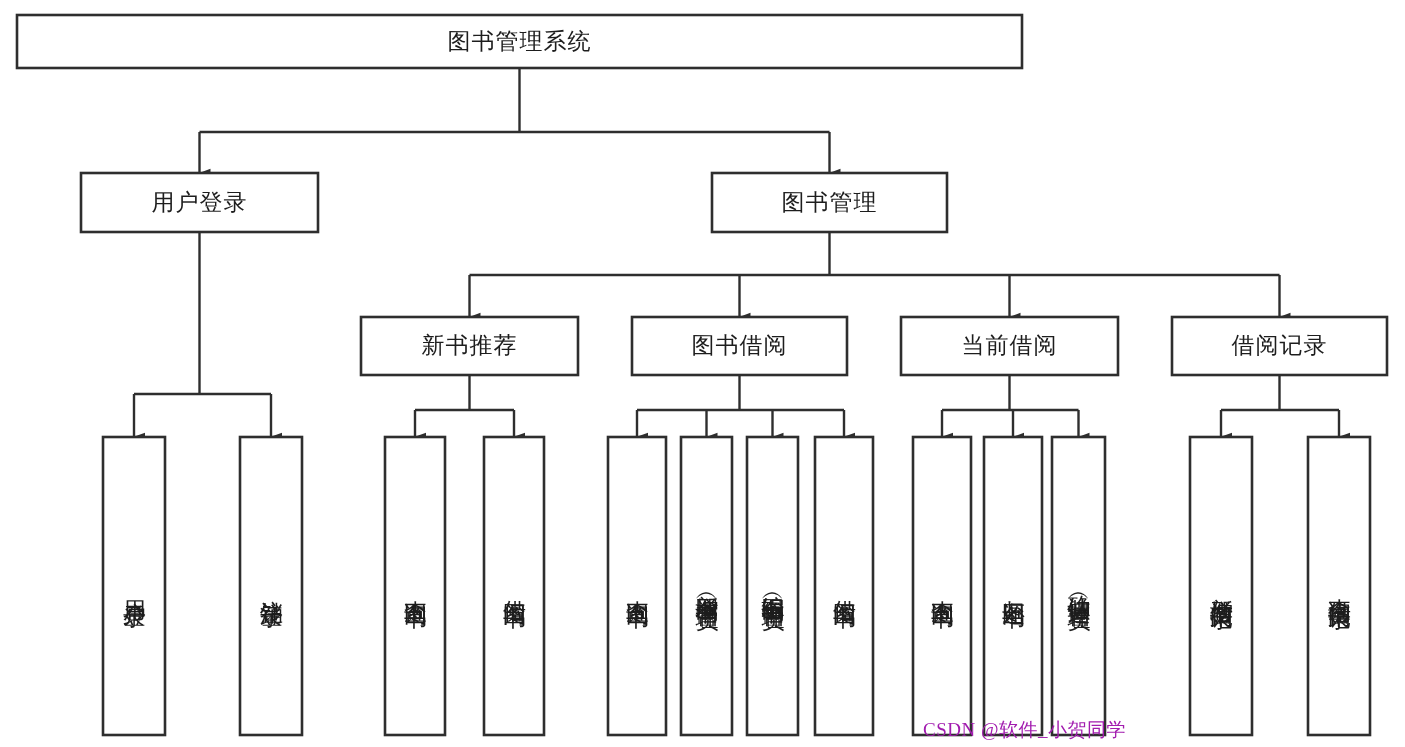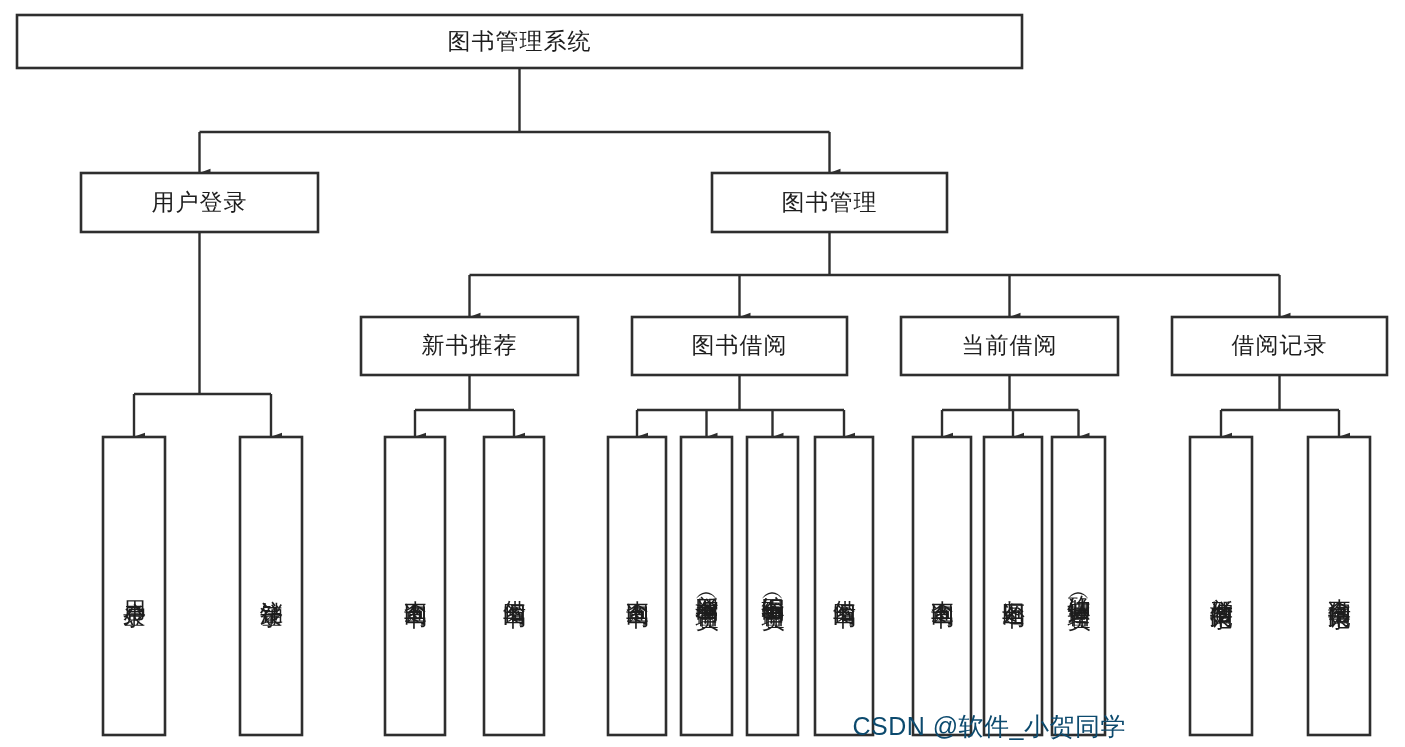--- a/index.html
+++ b/index.html
@@ -53,23 +53,23 @@
     letter-spacing: 2px;
     writing-mode: vertical-rl;
     text-orientation: upright;
     text-anchor: middle;
     white-space: pre;
   }
   .watermark-text {
     position: absolute;
     right: 8px;
     bottom: 4px;
-    font-family: Liberation Sans, sans-serif;
-    font-size: 25px;
-    color: #0c4a6e;
+    font-family: Liberation Serif, serif;
+    font-size: 19px;
+    color: #a21caf;
     letter-spacing: 0.5px;
     white-space: nowrap;
     user-select: none;
   }
 </style>
 </head>
 <body>
 
 <div id="diagram-root">
 

